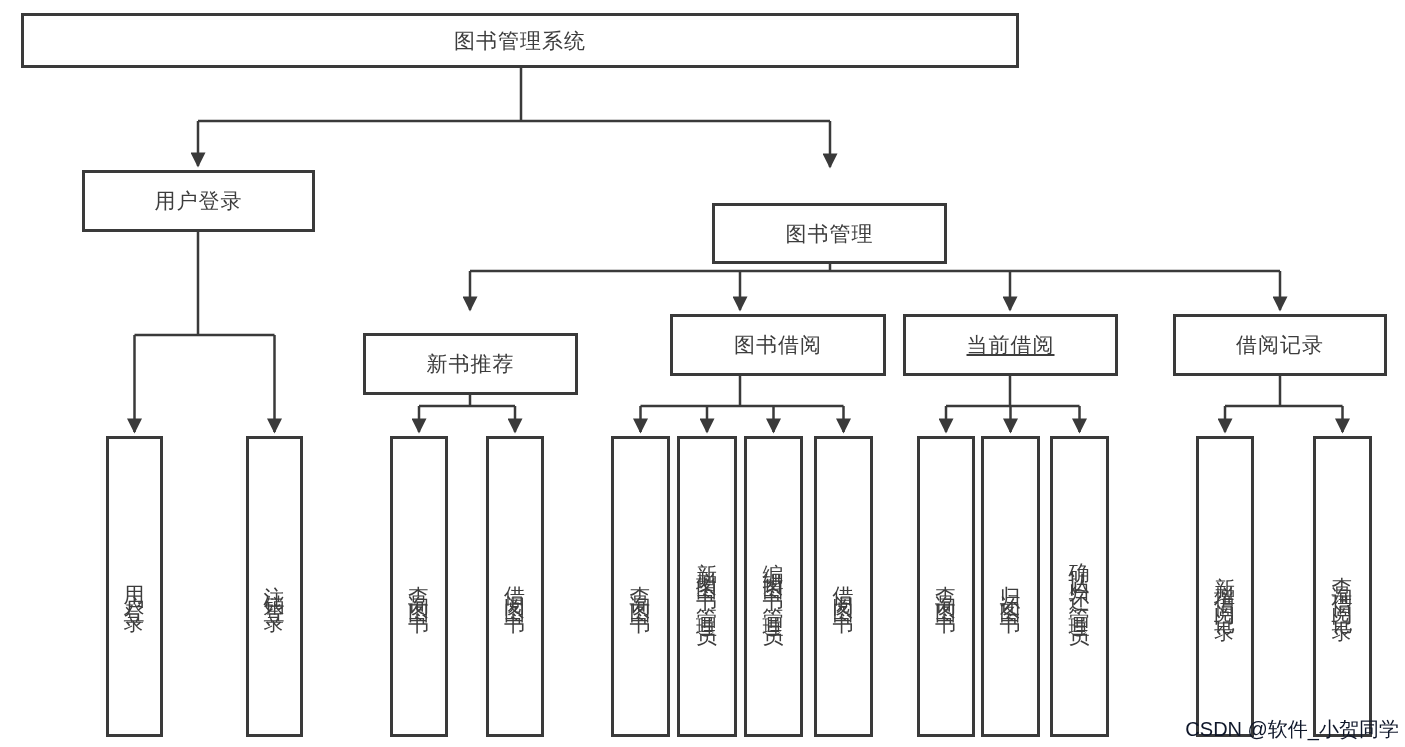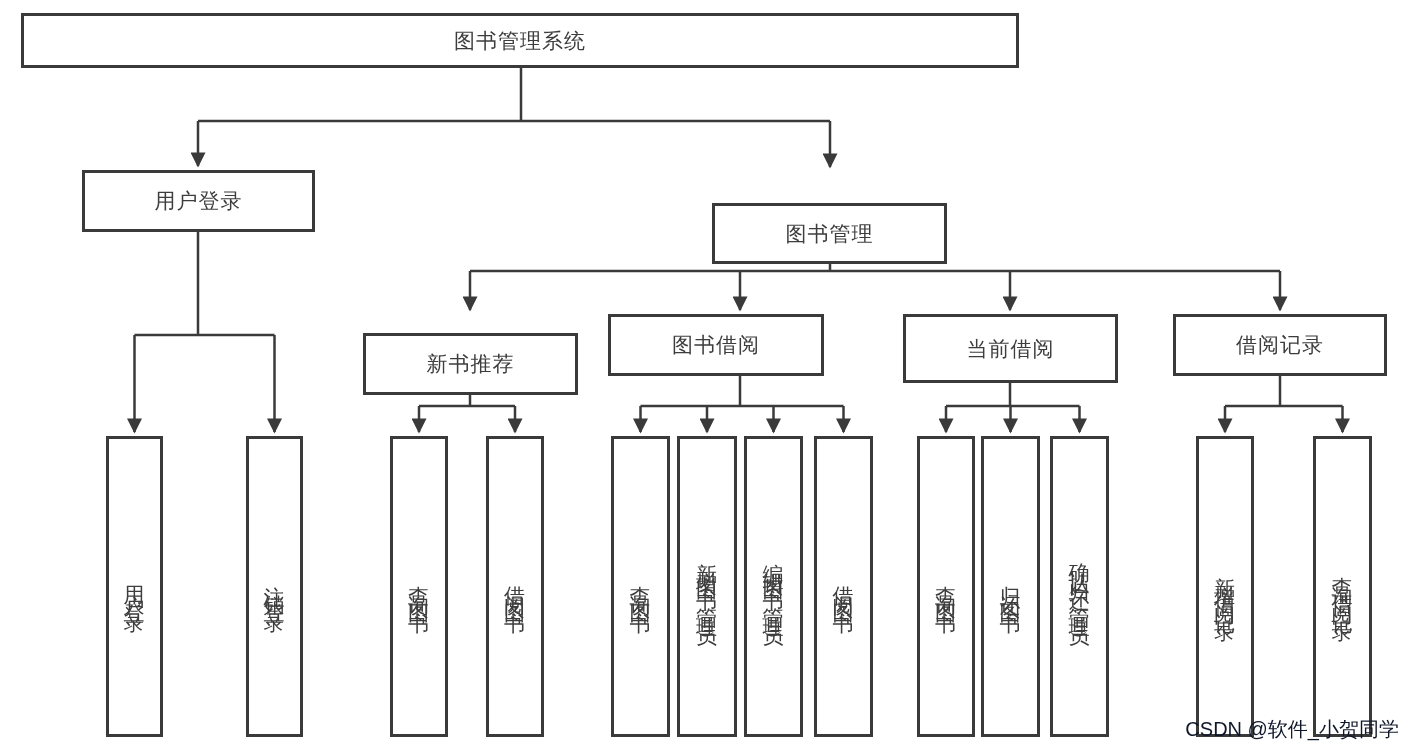--- a/index.html
+++ b/index.html
@@ -44,22 +44,22 @@
     letter-spacing: 9px;
     line-height: 1;
     white-space: nowrap;
     color: #3d3d3d;
   }
   
   .n-root { left: 21px;   top: 13px;  width: 998px; height: 55px; }
   .n-l2a  { left: 82px;   top: 170px; width: 233px; height: 62px; }
   .n-l2b  { left: 712px;  top: 171px; width: 235px; height: 61px; margin-top: 32px; }
   .n-l3a  { left: 363px;  top: 314px; width: 215px; height: 62px; margin-top: 19px; }
-  .n-l3b  { left: 608px;  top: 314px; width: 216px; height: 62px; }
-  .n-l3c  { left: 903px;  top: 314px; width: 215px; height: 69px; }
+  .n-l3b  { left: 670px;  top: 314px; width: 216px; height: 62px; }
+  .n-l3c  { left: 903px;  top: 314px; width: 215px; height: 62px; text-decoration: underline; }
   .n-l3d  { left: 1173px; top: 314px; width: 214px; height: 62px; }
   .leaf   { top: 436px; height: 301px; }
   .n-u1 { left: 106px;  width: 57px; }
   .n-u2 { left: 246px;  width: 57px; }
   .n-n1 { left: 390px;  width: 58px; }
   .n-n2 { left: 486px;  width: 58px; }
   .n-b1 { left: 611px;  width: 59px; }
   .n-b2 { left: 677px;  width: 60px; }
   .n-b3 { left: 744px;  width: 59px; }
   .n-b4 { left: 814px;  width: 59px; }

